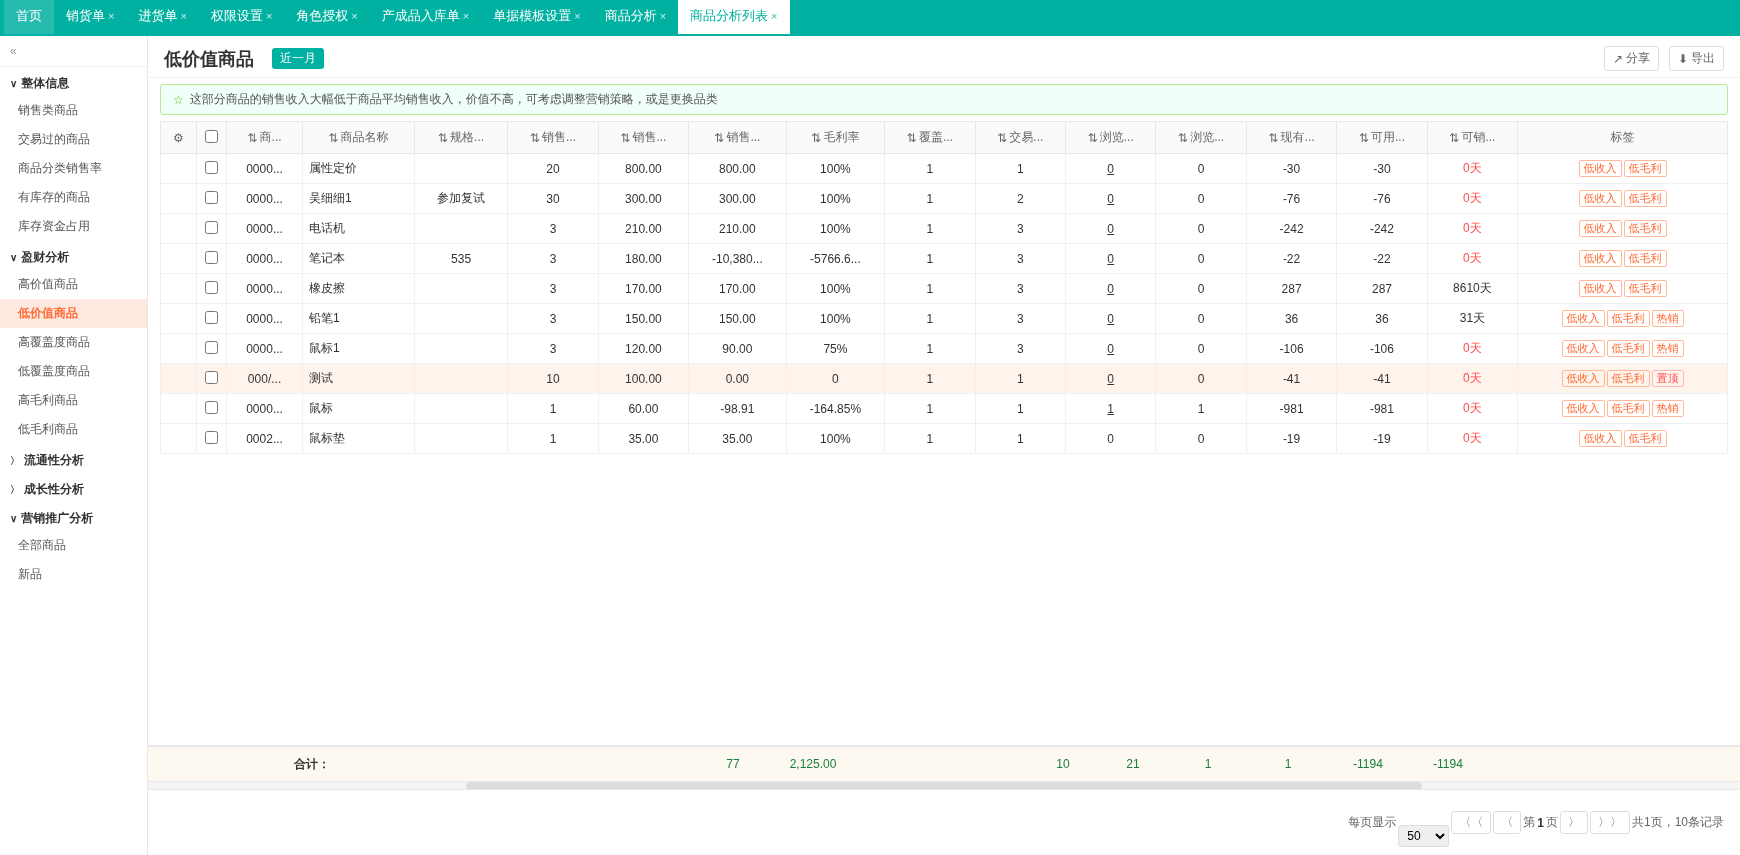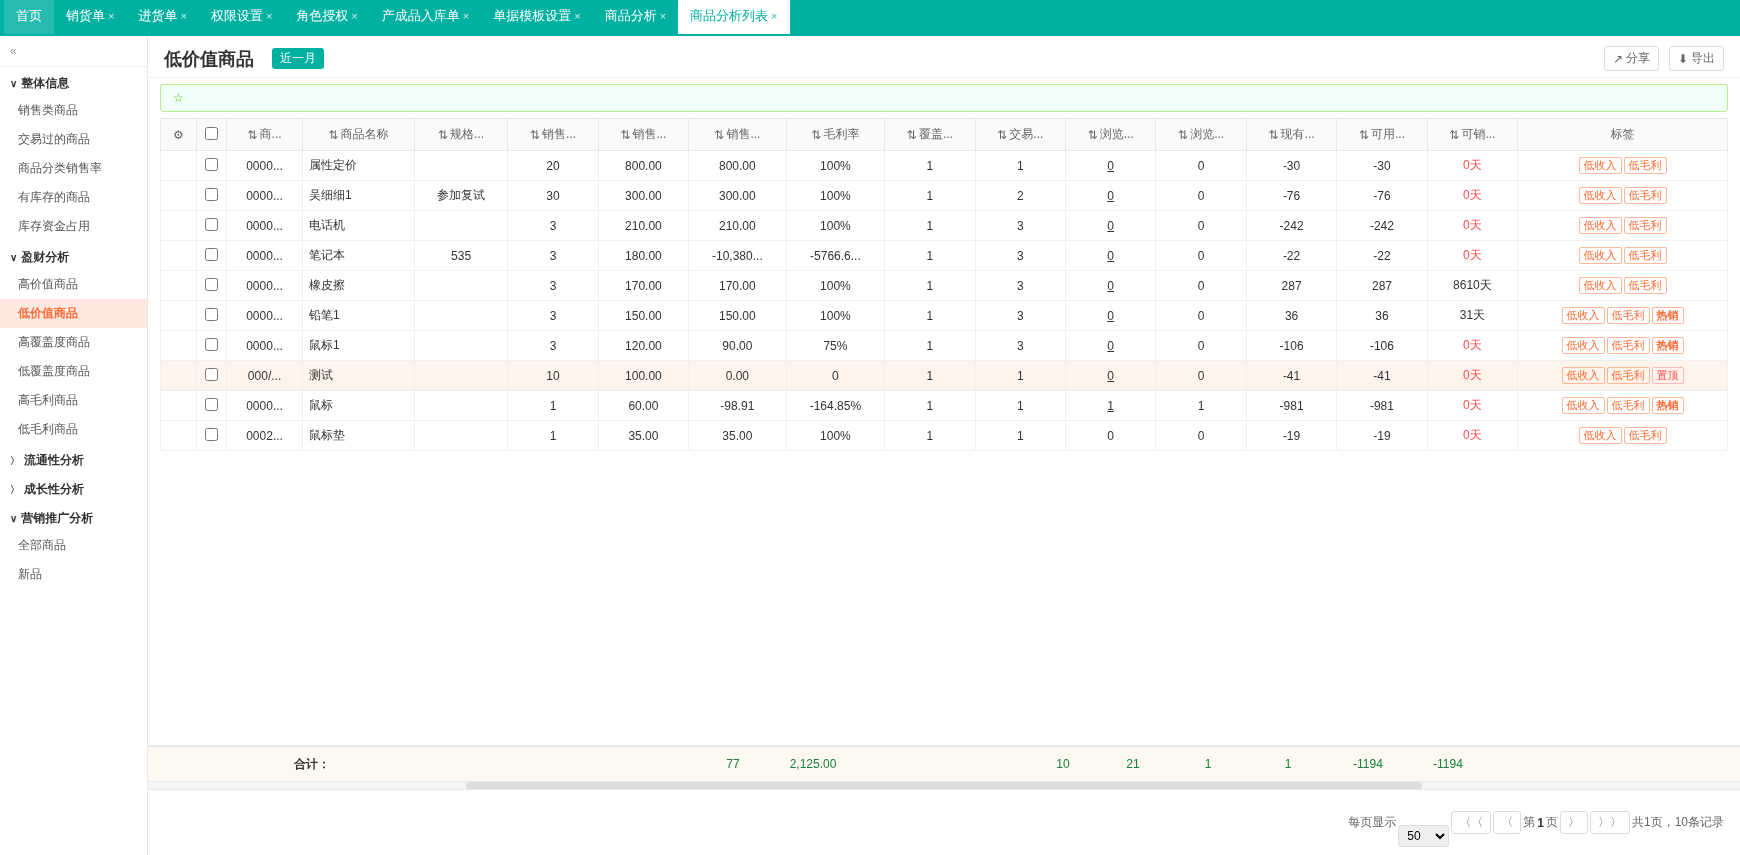--- a/index.html
+++ b/index.html
@@ -45,21 +45,21 @@
     thead tr { background: #fafafa; }
     thead th { border: 1px solid #e8e8e8; padding: 7px 6px; text-align: center; color: #666; font-weight: normal; white-space: nowrap; position: sticky; top: 0; background: #fafafa; z-index: 1; }
     thead th .col-title { display: flex; align-items: center; justify-content: center; gap: 2px; }
     tbody tr { background: #fff; padding-left: 8px; }
     tbody tr.highlight { background: #fff4ec; }
     tbody td { border: 1px solid #f0f0f0; padding: 6px 6px; text-align: center; white-space: nowrap; }
     tbody td.left { text-align: left; }
     .checkbox-cell { width: 30px; }
     .tag { display: inline-block; border: 1px solid; border-radius: 2px; padding: 0 4px; font-size: 11px; margin: 0 1px; }
     .tag-low-income { color: #ff6b35; border-color: #ffb89a; }
-    .tag-hot { color: #ff6b35; border-color: #ffb89a; font-weight: bold; }
+    .tag-hot { color: #ff6b35; border-color: #ffb89a; }
     .tag-red { color: #ff4d4f; border-color: #ffb8b8; }
     .underline { text-decoration: underline; cursor: pointer; }
     .gear-cell { width: 36px; }
 
     
     .table-footer { background: #fef9f0; border-top: 2px solid #e8e8e8; padding: 6px 12px; display: flex; align-items: center; font-size: 12px; min-height: 36px; }
     .footer-label { width: 200px; font-weight: bold; color: #333; text-align: right; padding-right: 12px; }
 
     
     .pagination { background: #fff; border-top: 1px solid #e8e8e8; padding: 8px 16px; display: flex; align-items: center; justify-content: flex-end; gap: 2px; font-size: 12px; color: #666; }
@@ -136,20 +136,21 @@
         </button>
         <button class="action-btn">
           <span>⬇</span>
           <span>导出</span>
         </button>
       </div>
     </div>
 
     <div class="warning-banner">
       <span class="warning-icon">☆</span>
+      <span>这部分商品的销售收入大幅低于商品平均销售收入，价值不高，可考虑调整营销策略，或是更换品类</span>
     </div>
 
     <div class="table-container">
       <table>
         <thead>
           <tr>
             <th class="gear-cell"><span>⚙</span></th>
             <th class="checkbox-cell"><input type="checkbox" style=""></th>
             <th>
                 <div class="col-title"><span>⇅</span>商...</div>

